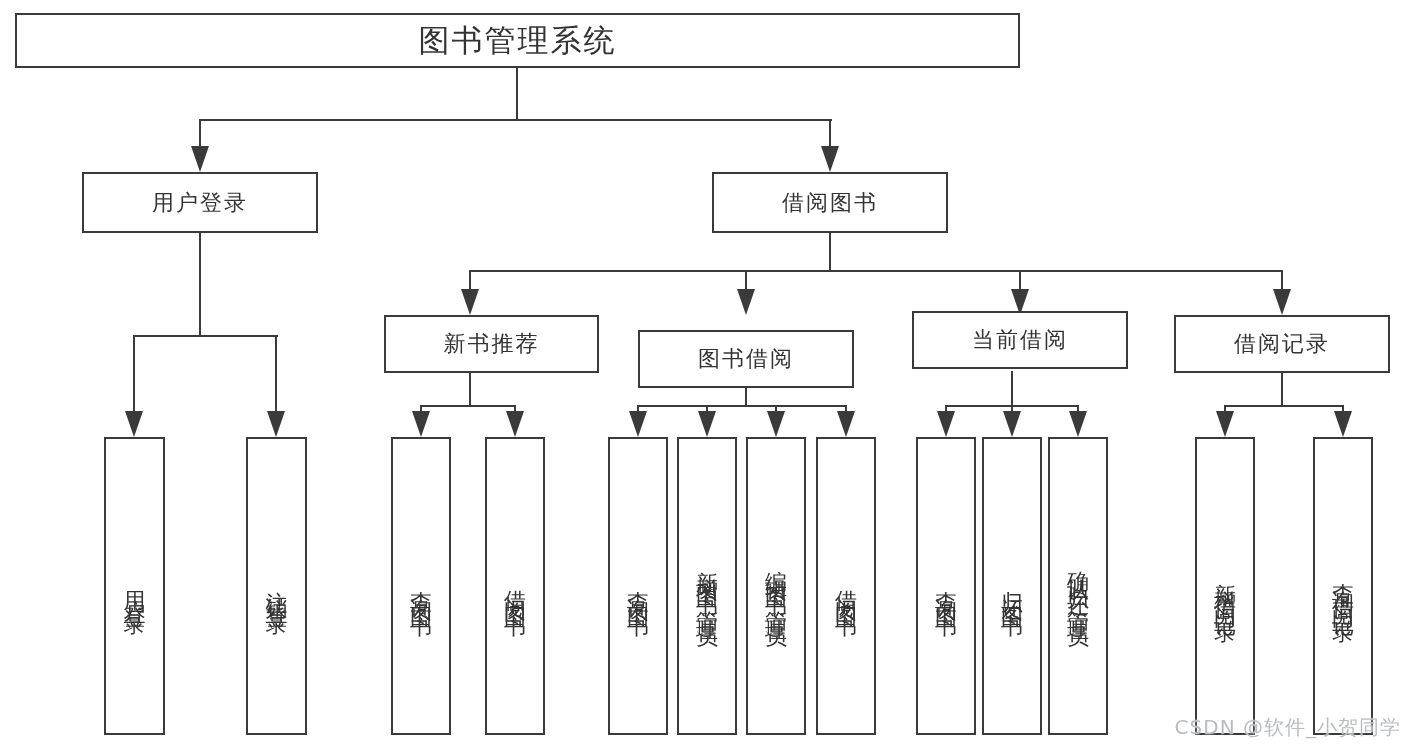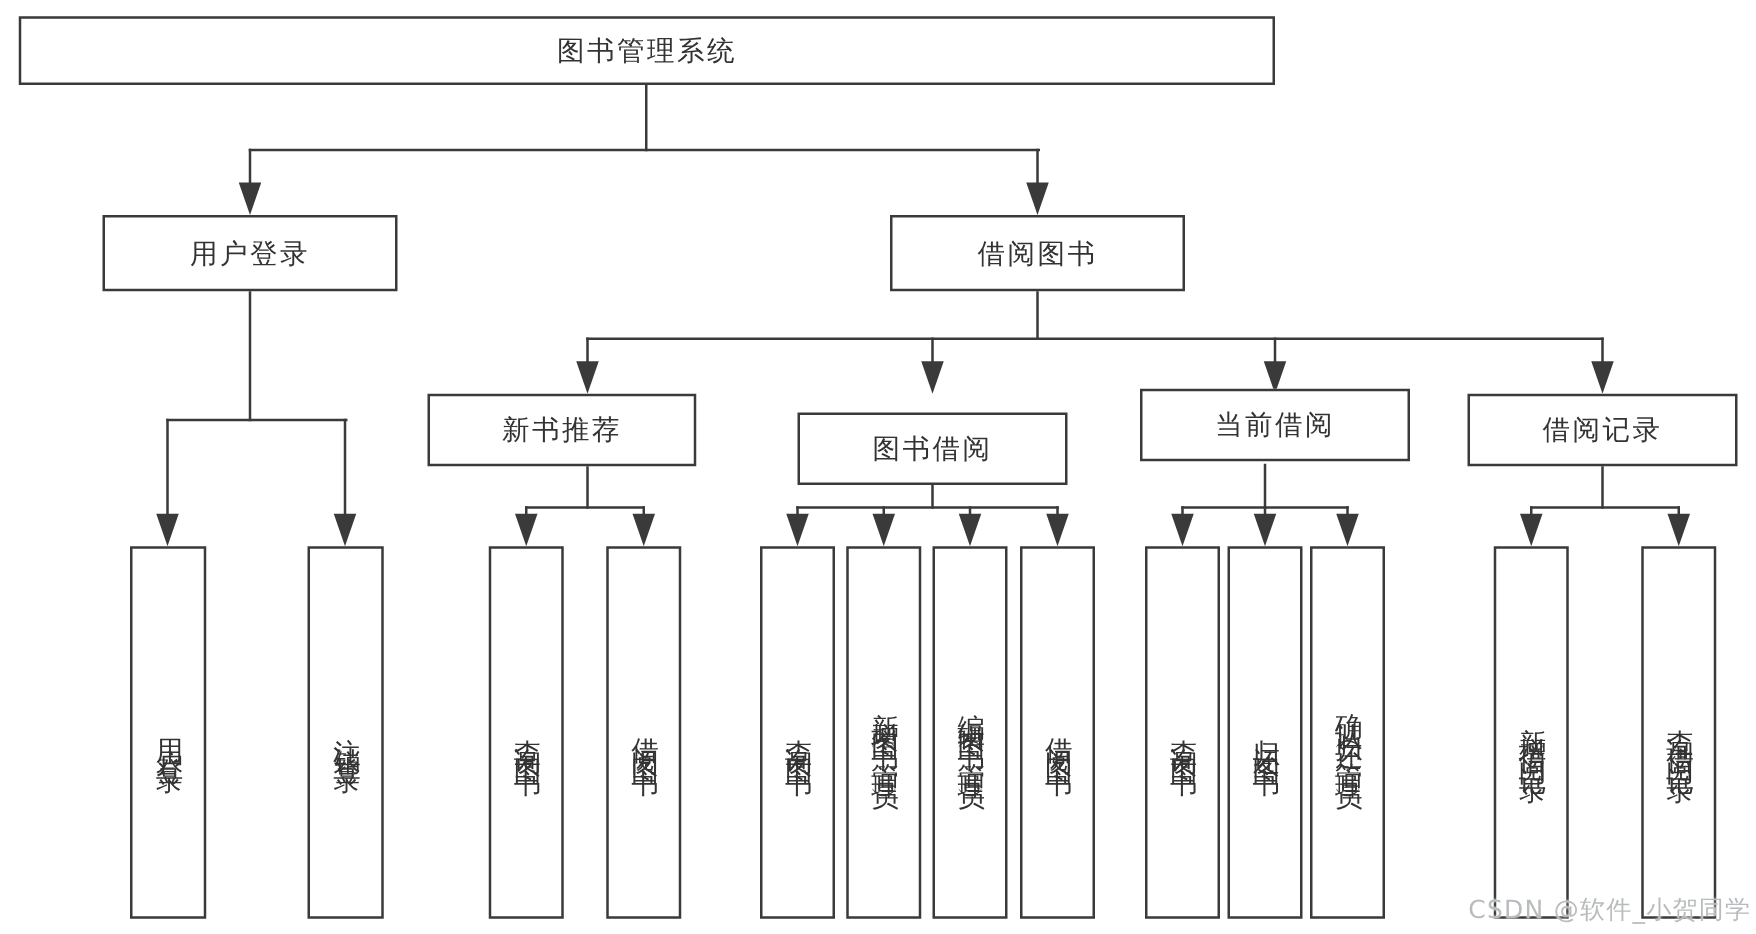--- a/index.html
+++ b/index.html
@@ -19,21 +19,21 @@
     background: #ffffff;
     display: flex;
     align-items: center;
     justify-content: center;
     font-size: 22px;
     color: #333333;
     letter-spacing: 2px;
     text-align: center;
     z-index: 2;
   }
-  .root-box { font-size: 22px; }
+  .root-box { font-size: 31px; }
   .vbox {
     writing-mode: vertical-rl;
     letter-spacing: 8px;
     line-height: 1;
     font-size: 22px;
     padding-top: 6px;
   }
   .hline, .vline {
     position: absolute;
     background: #3a3a3a;
@@ -63,21 +63,21 @@
 </head>
 <body>
 
 <div id="canvas">
 
   <div class="box root-box" style="left:15px; top:13px; width:1005px; height:55px;">图书管理系统</div>
 
   <div class="box" style="left:82px; top:172px; width:236px; height:61px;">用户登录</div>
   <div class="box" style="left:712px; top:172px; width:236px; height:61px;">借阅图书</div>
 
-  <div class="box" style="left:342px; top:315px; width:215px; height:58px;">新书推荐</div>
+  <div class="box" style="left:384px; top:315px; width:215px; height:58px;">新书推荐</div>
   <div class="box" style="left:638px; top:330px; width:216px; height:58px;">图书借阅</div>
   <div class="box" style="left:912px; top:311px; width:216px; height:58px;">当前借阅</div>
   <div class="box" style="left:1174px; top:315px; width:216px; height:58px;">借阅记录</div>
 
   <div class="box vbox" style="left:104px; top:437px; width:61px; height:298px;">用户登录</div>
   <div class="box vbox" style="left:246px; top:437px; width:61px; height:298px;">注销登录</div>
 
   <div class="box vbox" style="left:391px; top:437px; width:60px; height:298px;">查询图书</div>
   <div class="box vbox" style="left:485px; top:437px; width:60px; height:298px;">借阅图书</div>
 

